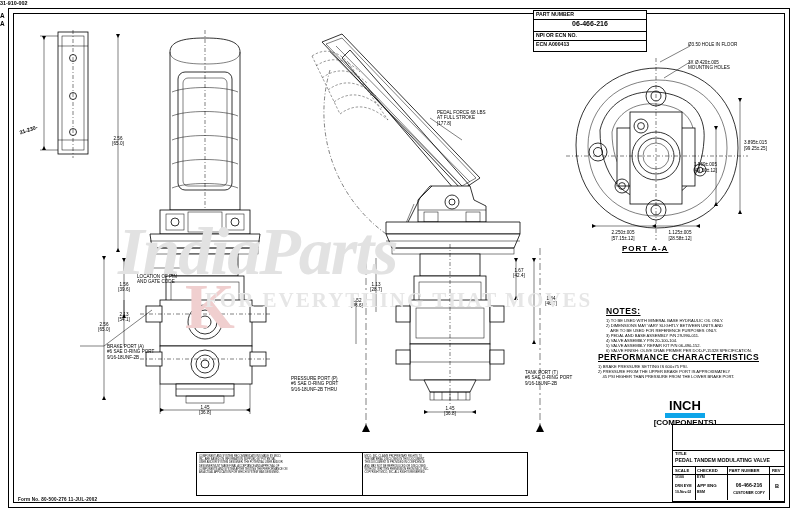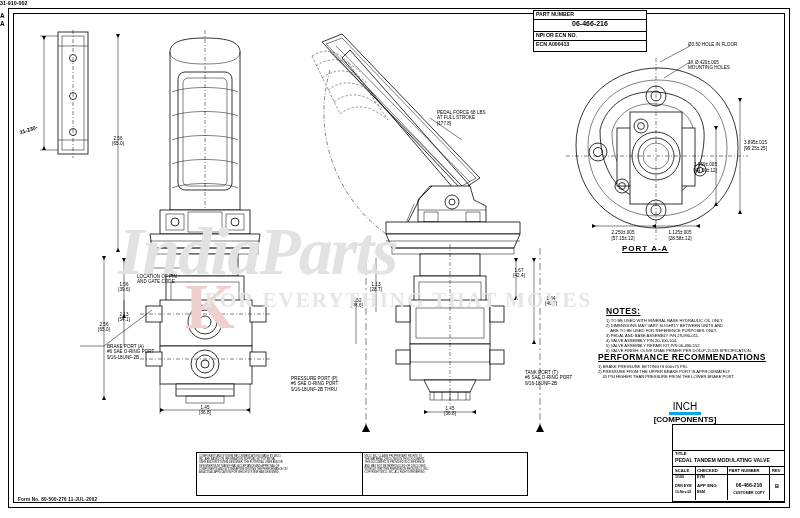--- a/index.html
+++ b/index.html
@@ -55,21 +55,21 @@
   
   #notes{position:absolute;left:598px;top:306px;width:190px;margin-left:8px;}
   .sec-title{font-size:8.5px;font-weight:bold;text-decoration:underline;
      letter-spacing:0.4px;font-family:"Liberation Sans",sans-serif;}
   .note-line{font-size:4.1px;line-height:5px;white-space:pre;}
 
   #perf{position:absolute;left:598px;top:352px;width:190px;}
 
   
   #units{position:absolute;left:645px;top:396px;width:80px;text-align:center;}
-  .unit-a{font-size:10px;font-weight:normal;border-bottom:3px solid #0ea5e9;
+  .unit-a{font-size:13px;font-weight:bold;border-bottom:5px solid #0ea5e9;
      display:inline-block;padding:0 4px;}
   .unit-b{font-size:8px;font-weight:bold;display:block;}
 
   #formno{position:absolute;left:18px;top:497px;font-size:4.6px;
      font-weight:bold;letter-spacing:0.2px;}
 
   
   #legal{position:absolute;left:196px;top:452px;width:332px;height:44px;
      border:1px solid #000;box-sizing:border-box;display:flex;}
   .legal-col{font-size:2.6px;line-height:3.2px;padding:2px 2px;
@@ -422,21 +422,21 @@
       <div class="note-line">2) DIMENSIONS MAY VARY SLIGHTLY BETWEEN UNITS AND</div>
       <div class="note-line">    ARE TO BE USED FOR REFERENCE PURPOSES ONLY.</div>
       <div class="note-line">3) PEDAL AND BASE ASSEMBLY P/N 29-990-011.</div>
       <div class="note-line">4) VALVE ASSEMBLY P/N 20-100-104.</div>
       <div class="note-line">5) VALVE ASSEMBLY REPAIR KIT P/N 06-490-152.</div>
       <div class="note-line">6) VALVE FINISH: OLIVE DRAB PRIMER PER DOD-P-15328 SPECIFICATION.</div>
     </div>
   </div>
 
   <div id="perf">
-    <div class="sec-title">PERFORMANCE RECOMMENDATIONS</div>
+    <div class="sec-title">PERFORMANCE CHARACTERISTICS</div>
     <div style="margin-top:1.5px;">
       <div class="note-line">1) BRAKE PRESSURE SETTING IS 600±75 PSI.</div>
       <div class="note-line">2) PRESSURE FROM THE UPPER BRAKE PORT IS APPROXIMATELY</div>
       <div class="note-line">    45 PSI HIGHER THAN PRESSURE FROM THE LOWER BRAKE PORT.</div>
     </div>
   </div>
 
   <div id="units">
     <span class="unit-a">INCH</span>
     <span class="unit-b">[COMPONENTS]</span>

